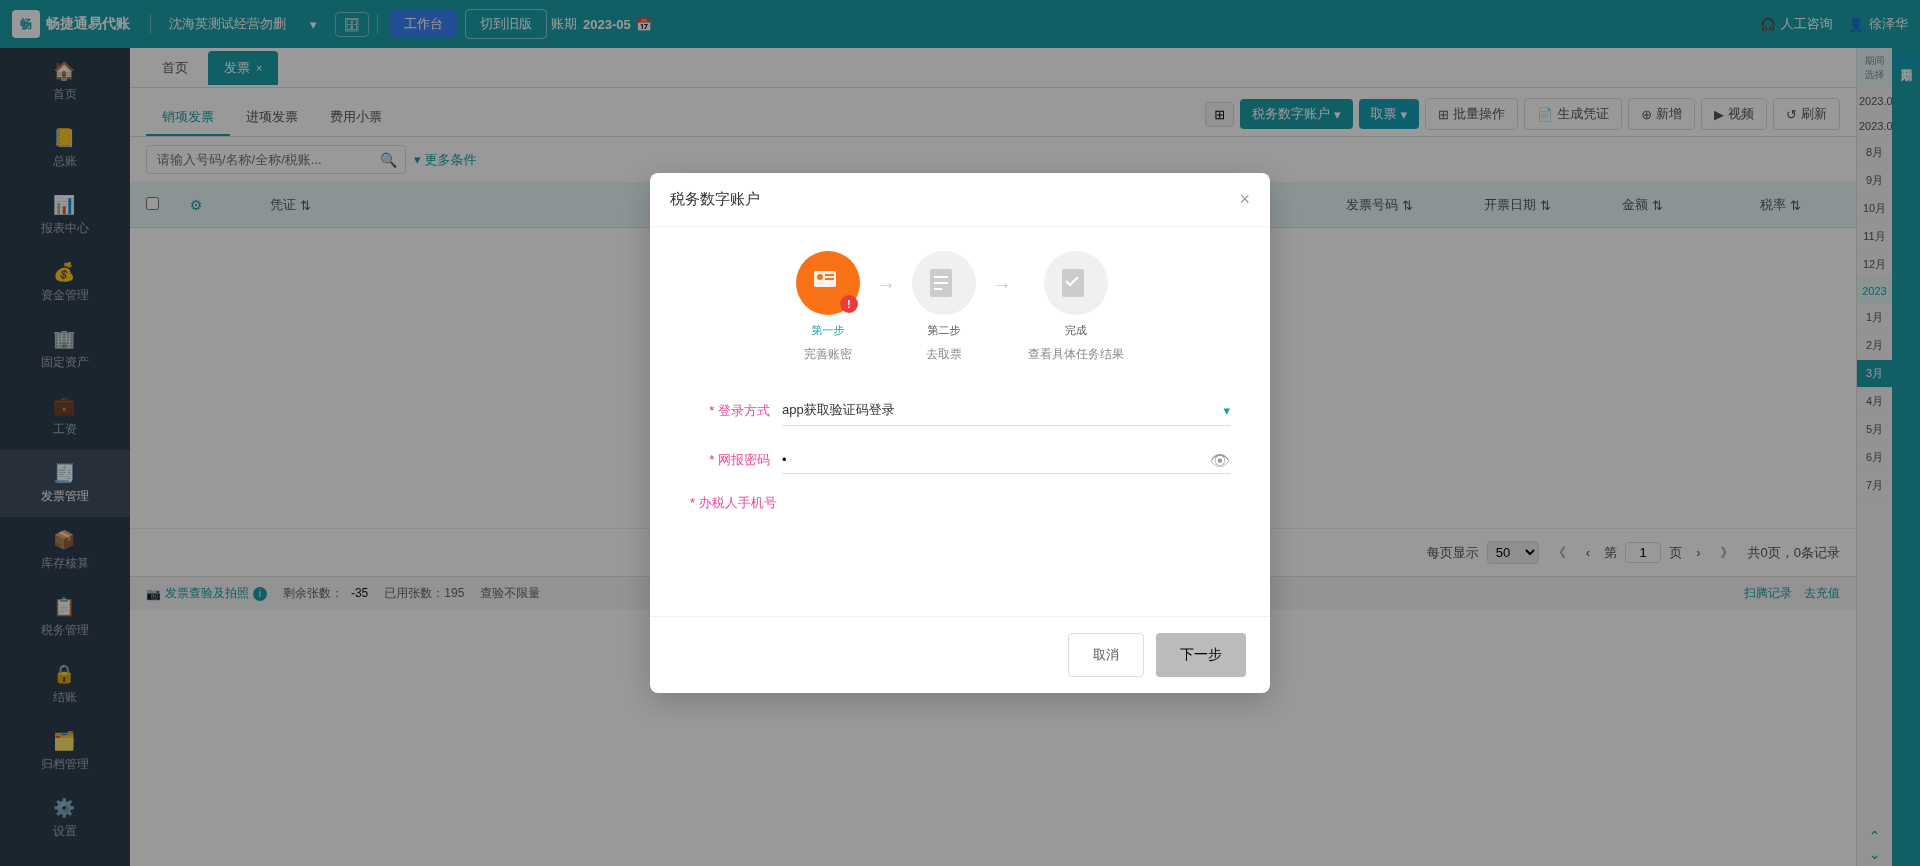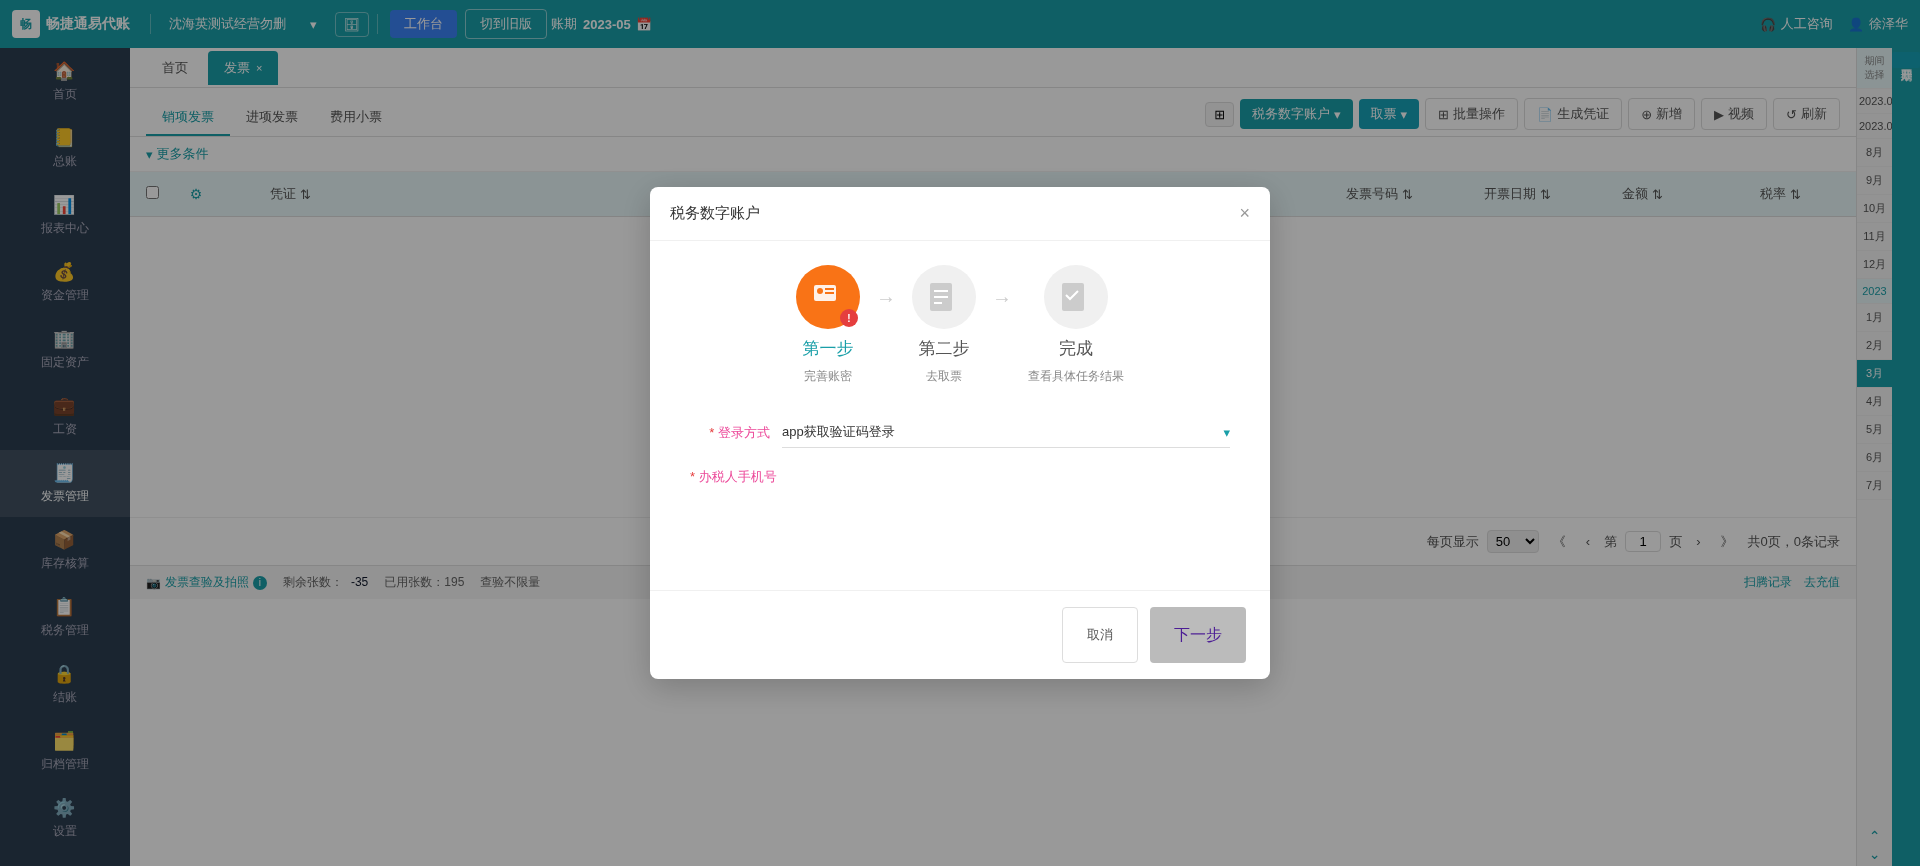--- a/index.html
+++ b/index.html
@@ -360,21 +360,21 @@
       bottom: 2px; right: 2px;
       width: 18px; height: 18px;
       background: #e53e3e;
       border-radius: 50%;
       display: flex; align-items: center; justify-content: center;
       color: white;
       font-size: 10px;
       font-weight: bold;
     }
     .step-label {
-      font-size: 17px;
+      font-size: 11px;
       color: #1a9fa8;
       font-weight: 500;
     }
     .step-label.inactive { color: #555; }
     .step-desc {
       font-size: 12px;
       color: #888;
     }
     .step-arrow {
       display: flex; align-items: center;
@@ -427,37 +427,37 @@
 
     
     .modal-footer {
       display: flex;
       justify-content: flex-end;
       padding: 16px 24px;
       border-top: 1px solid #f0f0f0;
       gap: 12px;
     }
     .btn-cancel {
-      padding: 18px 24px;
+      padding: 12px 24px;
       border: 1px solid #ddd;
       border-radius: 4px;
       background: white;
       cursor: pointer;
       font-size: 13px;
       color: #555;
       font-family: Liberation Mono, monospace;
     }
     .btn-next {
       padding: 8px 24px;
       border-radius: 4px;
       background: #bbb;
       border: none;
       cursor: pointer;
-      font-size: 16px;
-      color: #4c1d95;
+      font-size: 14px;
+      color: #000000;
     }
 
     .pwd-field-wrap {
       position: relative;
       flex: 1;
       display: flex;
       align-items: center;
     }
     .pwd-input {
       width: 100%;
@@ -636,20 +636,24 @@
             <span>视频</span>
           </button>
           <button class="toolbar-btn">
             <span>↺</span>
             <span>刷新</span>
           </button>
         </div>
       </div>
 
       <div class="search-bar">
+        <div class="search-wrap">
+          <input class="search-input" type="text" placeholder="请输入号码/名称/全称/税账..." style="">
+          <span class="search-icon-inner">🔍</span>
+        </div>
         <div class="filter-btn">
           <span>▾</span>
           <span>更多条件</span>
         </div>
       </div>
 
       <div class="table-header">
         <div style="width:28px;"><input type="checkbox" style=""></div>
         <div class="col narrow">
           <div class="table-settings-icon">⚙</div>
@@ -799,20 +803,27 @@
       <div>
 
         <div class="form-row">
           <span class="form-label required">登录方式</span>
           <div class="form-select">
             <span>app获取验证码登录</span>
             <span style="color:#1a9fa8;">▾</span>
           </div>
         </div>
 
+        <div class="form-row">
+          <span class="form-label required">网报密码</span>
+          <div class="pwd-field-wrap">
+            <input class="pwd-input" type="password" value="a" style="">
+            <span class="pwd-toggle">👁</span>
+          </div>
+        </div>
 
         <div class="form-row">
           <span class="form-label required">办税人手机号</span>
         </div>
       </div>
 
       <div style="height: 60px;"></div>
 
     </div>
 

